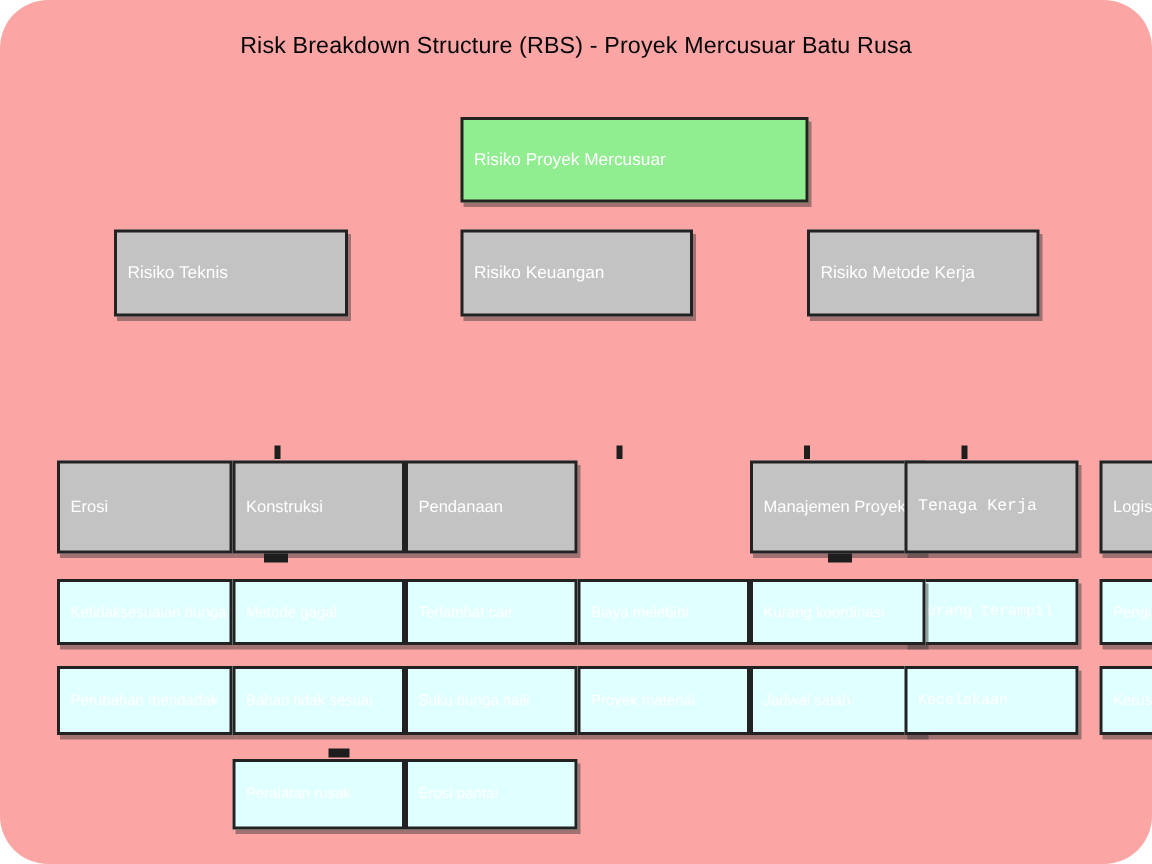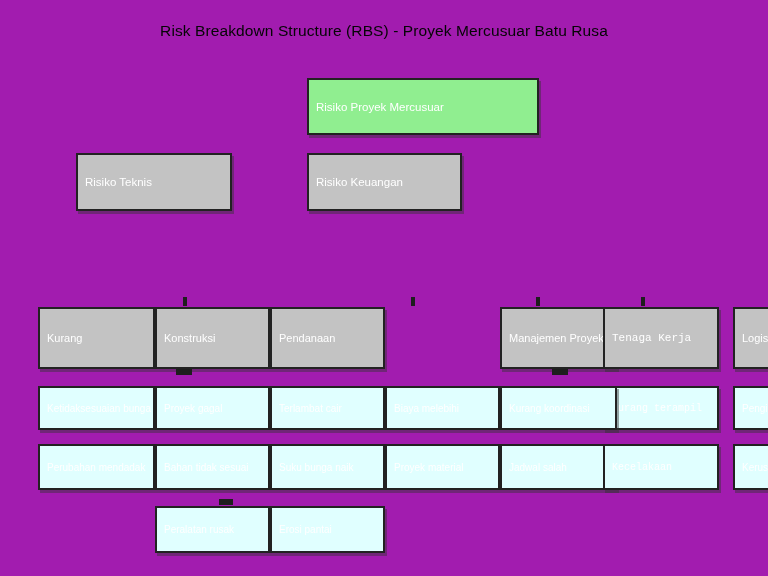--- a/index.html
+++ b/index.html
@@ -1,18 +1,18 @@
 <!DOCTYPE html>
 <html><head>
 <meta charset="utf-8">
 <style>
   html,body{margin:0;padding:0;background:#ffffff;}
   .canvas{
-    position:relative;width:768px;height:576px;background:#a21caf;
-    overflow:hidden;font-family:"Liberation Sans",sans-serif;
+    position:relative;width:768px;height:576px;background:#fca5a5;
+    overflow:hidden;font-family:"Liberation Sans",sans-serif;border-radius:32px;
   }
   .title{
     position:absolute;top:22px;left:0;width:768px;text-align:center;
     font-size:15.5px;color:#050505;letter-spacing:0.1px;
   }
   .box{
     position:absolute;box-sizing:border-box;
     border:2px solid #222222;
     display:flex;align-items:center;
     padding:0 7px;color:#ffffff;
@@ -42,30 +42,31 @@
 <body>
 
 <div class="canvas">
 
   <div class="title">Risk Breakdown Structure (RBS) - Proyek Mercusuar Batu Rusa</div>
 
   <div class="box root">Risiko Proyek Mercusuar</div>
 
   <div class="box branch b0">Risiko Teknis</div>
   <div class="box branch b1">Risiko Keuangan</div>
+  <div class="box branch b2">Risiko Metode Kerja</div>
 
-  <div class="box cat c0">Kurang</div>
+  <div class="box cat c0">Erosi</div>
   <div class="box cat c1">Konstruksi</div>
   <div class="box cat c2">Pendanaan</div>
   <div class="box cat c4">Manajemen Proyek</div>
   <div class="box cat c5">Tenaga Kerja</div>
   <div class="box cat c6">Logistik</div>
 
   <div class="box risk r1 c0">Ketidaksesuaian bunga</div>
-  <div class="box risk r1 c1">Proyek gagal</div>
+  <div class="box risk r1 c1">Metode gagal</div>
   <div class="box risk r1 c2">Terlambat cair</div>
   <div class="box risk r1 c3">Biaya melebihi</div>
   <div class="box risk r1 c5">Kurang terampil</div>
   <div class="box risk r1 c4">Kurang koordinasi</div>
   <div class="box risk r1 c6">Pengiriman</div>
 
   <div class="box risk r2 c0">Perubahan mendadak</div>
   <div class="box risk r2 c1">Bahan tidak sesuai</div>
   <div class="box risk r2 c2">Suku bunga naik</div>
   <div class="box risk r2 c3">Proyek material</div>

